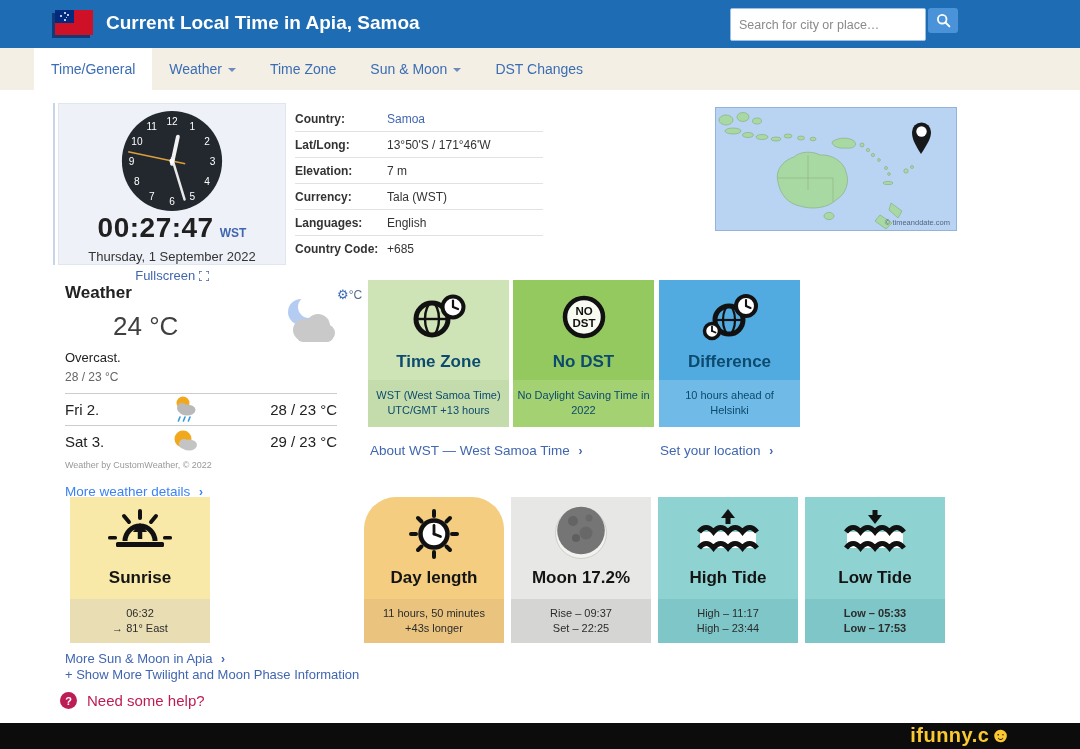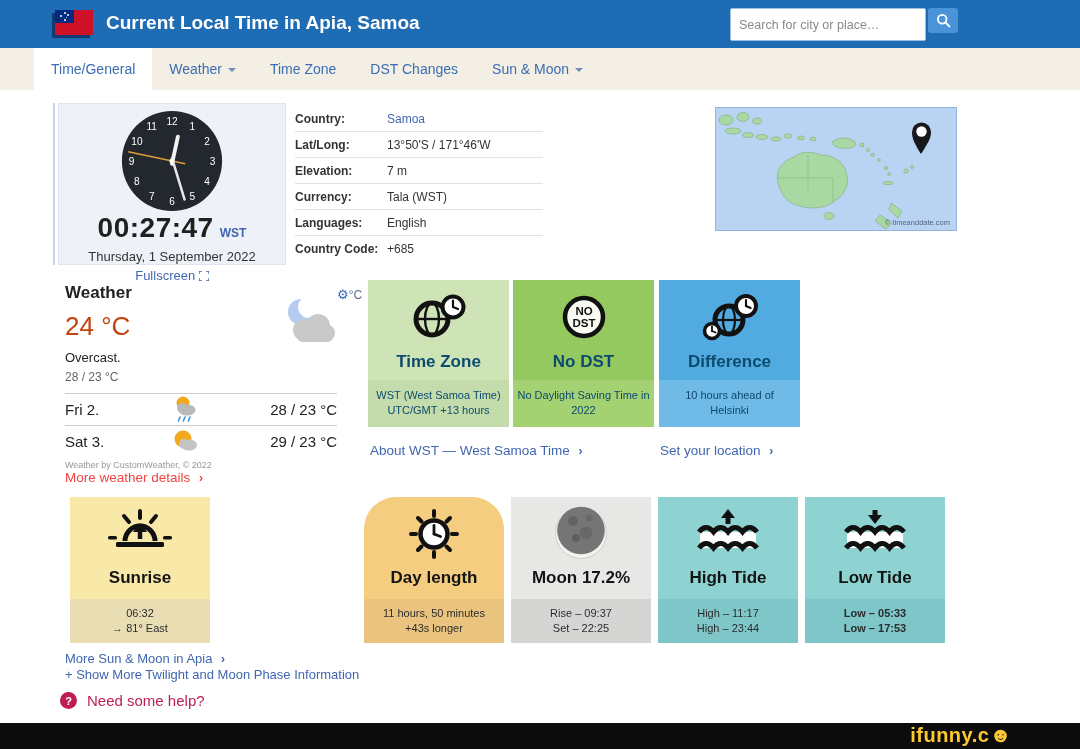--- a/index.html
+++ b/index.html
@@ -50,30 +50,30 @@
   
   .map { position:absolute; left:715px; top:107px; width:242px; height:124px; border:1px solid #93b3da; }
 
   
   .weather { position:absolute; left:65px; top:283px; width:292px; }
   .gear-wrap { position:absolute; left:272px; top:4px; font-size:13px; cursor:pointer; }
   .gear { color:#3a6db4; }
   .unit { color:#5a6b8c; font-size:12px; }
   .wx-icon-big { position:absolute; left:212px; top:12px; }
   .wx-head { font-size:17px; font-weight:bold; color:#222; }
-  .wx-temp { font-size:26px; color:#c2410c; margin-top:8px; }
+  .wx-temp { font-size:26px; color:#404040; margin-top:8px;margin-left:48px; }
   .wx-cond { font-size:13px; color:#222; margin-top:8px; }
   .wx-hilo { font-size:12px; color:#666; margin-top:5px; }
   .wx-table { margin-top:9px; width:272px; }
   .wx-row { display:flex; align-items:center; border-top:1px solid #ccc; height:32px; font-size:15px; color:#222; }
   .wx-row .day { width:90px; }
   .wx-row .ic { width:60px; text-align:center; }
   .wx-row .hl { flex:1; text-align:right; }
   .wx-attr { font-size:9px; color:#999; margin-top:3px; }
-  .wx-more { font-size:13.5px; color:#ef4444; cursor:pointer; }
+  .wx-more { font-size:13.5px; color:#3b82f6; margin-top:14px; cursor:pointer; }
   .chev { font-weight:bold; font-size:12px; margin-left:5px; }
 
   
   .fcard { position:absolute; top:280px; width:141px; height:147px; text-align:center; color:#0c4a6e; }
   .fcard .icon { height:56px; margin-top:13px; }
   .fcard .title { font-size:17px; font-weight:bold; margin-top:3px; }
   .fcard .strip { position:absolute; left:0; right:0; top:100px; bottom:0; font-size:11px; line-height:1.35; padding-top:8px; }
   #card-tz { left:368px; background:#cee4b7; } #card-tz .strip { background:#c4dcab; }
   #card-nodst { left:513px; background:#93c95e; } #card-nodst .strip { background:#a4d172; }
   #card-diff { left:659px; background:#52abe0; } #card-diff .strip { background:#6fbae6; }
@@ -125,22 +125,22 @@
           <line x1="9.5" y1="9.5" x2="13.4" y2="13.4" stroke="#fff" stroke-width="1.9" stroke-linecap="round"></line>
         </svg>
       </button>
     </div>
   </div>
 
   <div class="nav">
     <div class="tab active"><span>Time/General</span></div>
     <div class="tab"><span>Weather</span><span class="caret"></span></div>
     <div class="tab"><span>Time Zone</span></div>
+    <div class="tab"><span>Sun &amp; Moon</span><span class="caret"></span></div>
     <div class="tab"><span>DST Changes</span></div>
-    <div class="tab"><span>Sun &amp; Moon</span><span class="caret"></span></div>
   </div>
 
   <div class="vrule"></div>
   <div class="clock-panel">
     <svg class="clock-svg" width="106" height="106" viewBox="0 0 110 110">
       <circle cx="55" cy="55" r="52" fill="#23272e"></circle>
       <g fill="#fff" font-size="10.5" text-anchor="middle" font-family="Liberation Sans, sans-serif">
         <text x="55" y="17.5">12</text>
         <text x="76" y="23">1</text>
         <text x="91.4" y="38.5">2</text>

